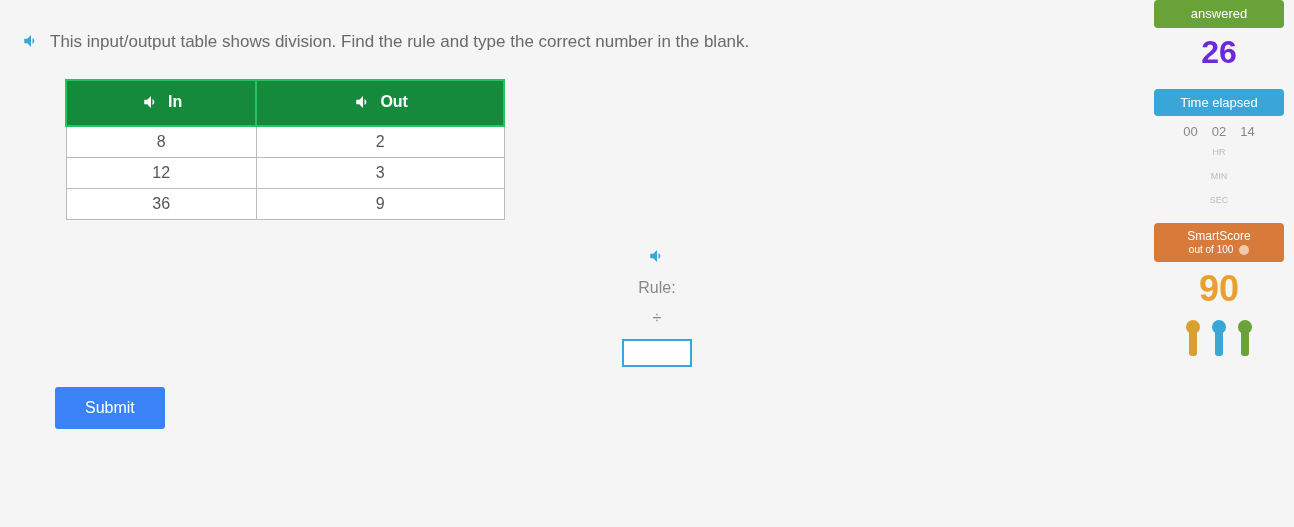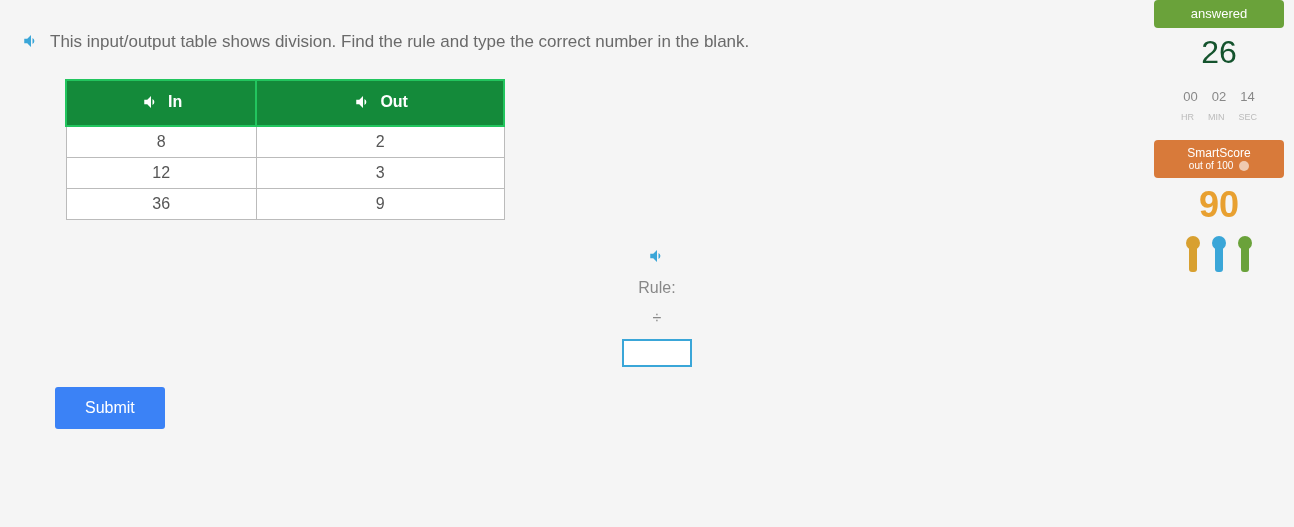--- a/index.html
+++ b/index.html
@@ -110,40 +110,41 @@
       border-radius: 4px;
       color: #fff;
       font-size: 13px;
       padding: 6px 4px;
       margin-bottom: 6px;
       line-height: 1.2;
     }
     .answered-badge { background: #6aa23a; }
     .big-num {
       font-size: 32px;
-      font-weight: normal;
-      color: #14532d;
+      font-weight: bold;
+      color: #6d28d9;
       margin: 6px 0 18px 0;
     }
     .time-badge { background: #3aa6d8; }
     .time-row {
       display: flex;
       justify-content: center;
       gap: 14px;
       font-size: 13px;
       color: #888;
       margin: 8px 0 8px 0;
     }
     .time-labels {
       display: flex;
       justify-content: center;
       gap: 14px;
       font-size: 9px;
       color: #bbb;
       margin-bottom: 18px;
+      flex-direction: column;
     }
     .smartscore-badge { background: #d87a3a; font-size: 12px; }
     .score-num {
       font-size: 36px;
       font-weight: bold;
       color: #e8a030;
       margin: 6px 0 10px 0;
     }
     .ribbons {
       display: flex;
@@ -240,20 +241,21 @@
     <input class="rule-input" type="text" value="" style="">
   </div>
 
   <button class="submit-btn">Submit</button>
 </div>
 
 <div class="sidebar">
   <div class="badge answered-badge">answered</div>
   <div class="big-num">26</div>
 
+  <div class="badge time-badge">Time elapsed</div>
   <div class="time-row">
     <span>00</span>
     <span>02</span>
     <span>14</span>
   </div>
   <div class="time-labels">
     <span>HR</span>
     <span>MIN</span>
     <span>SEC</span>
   </div>

